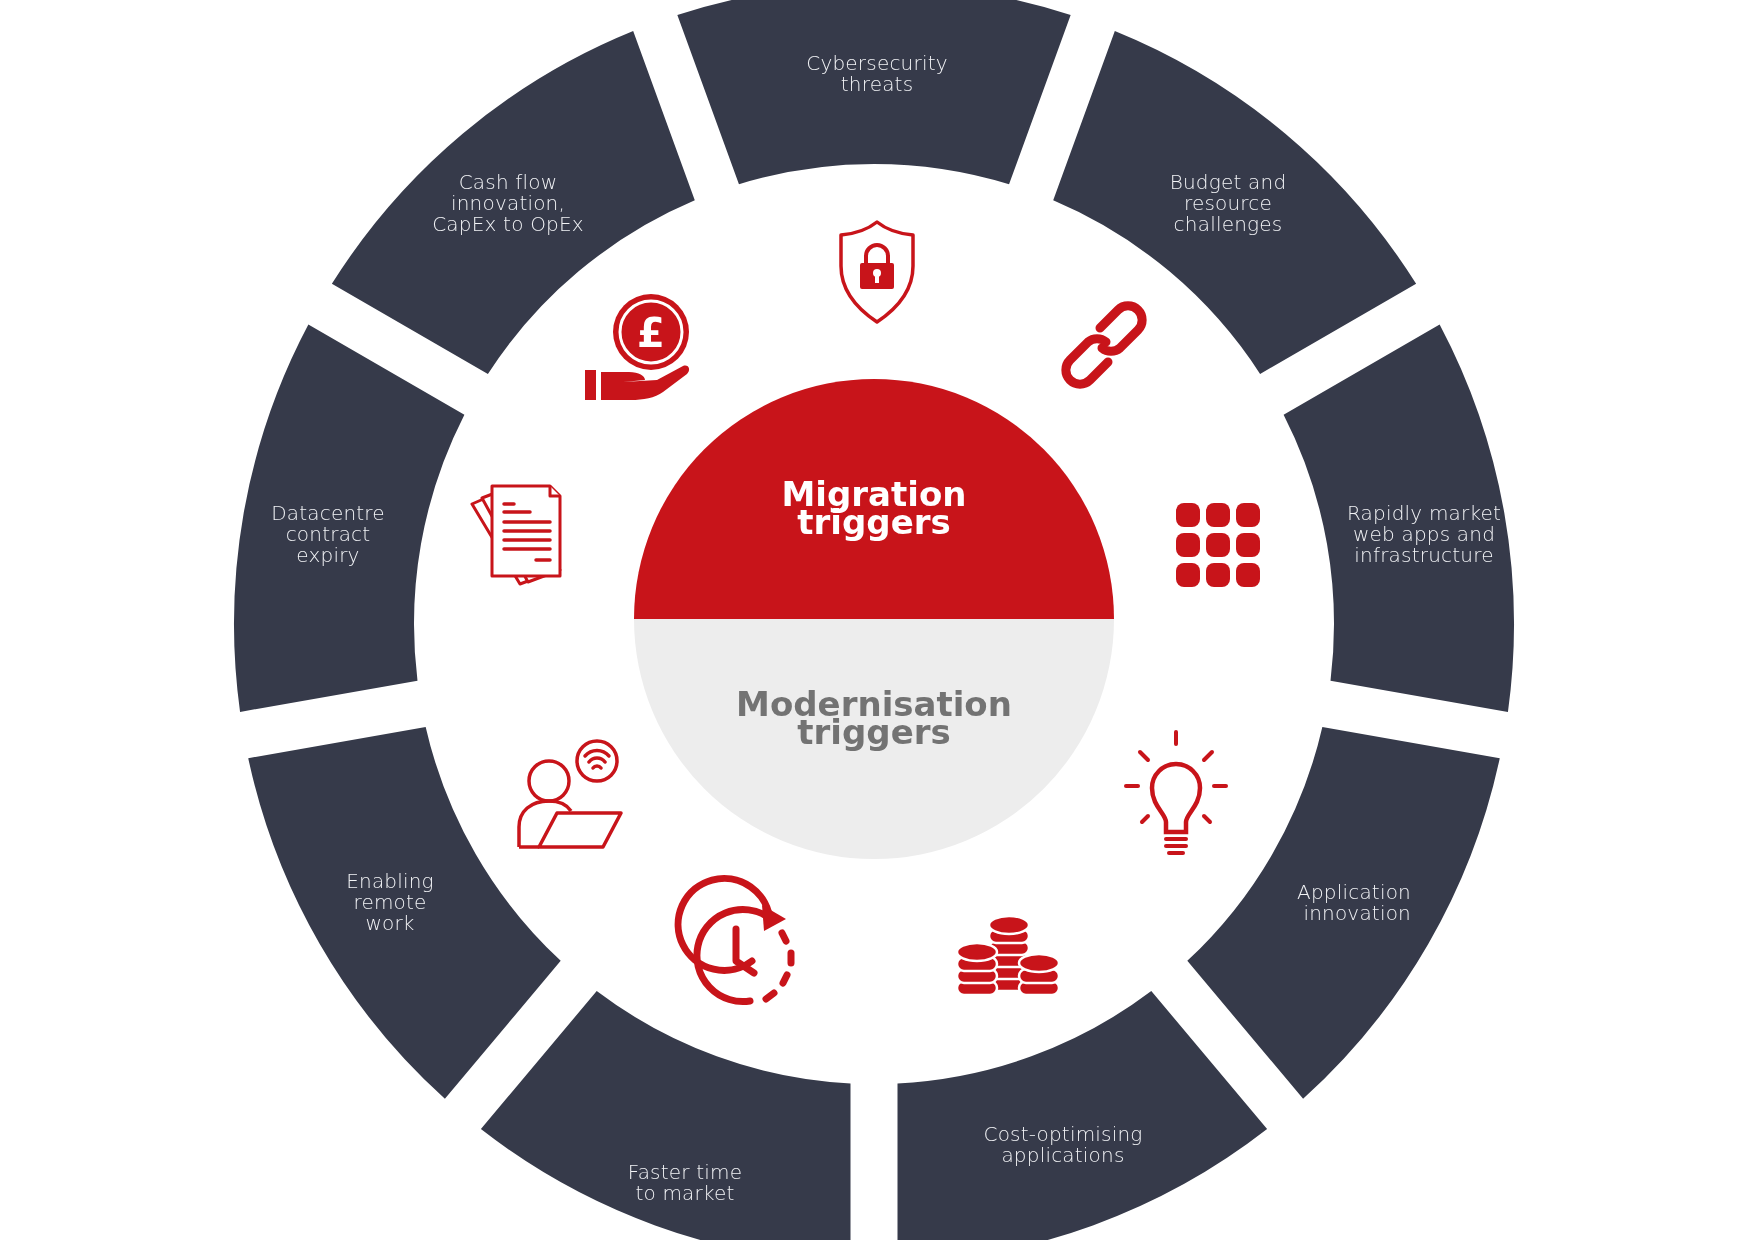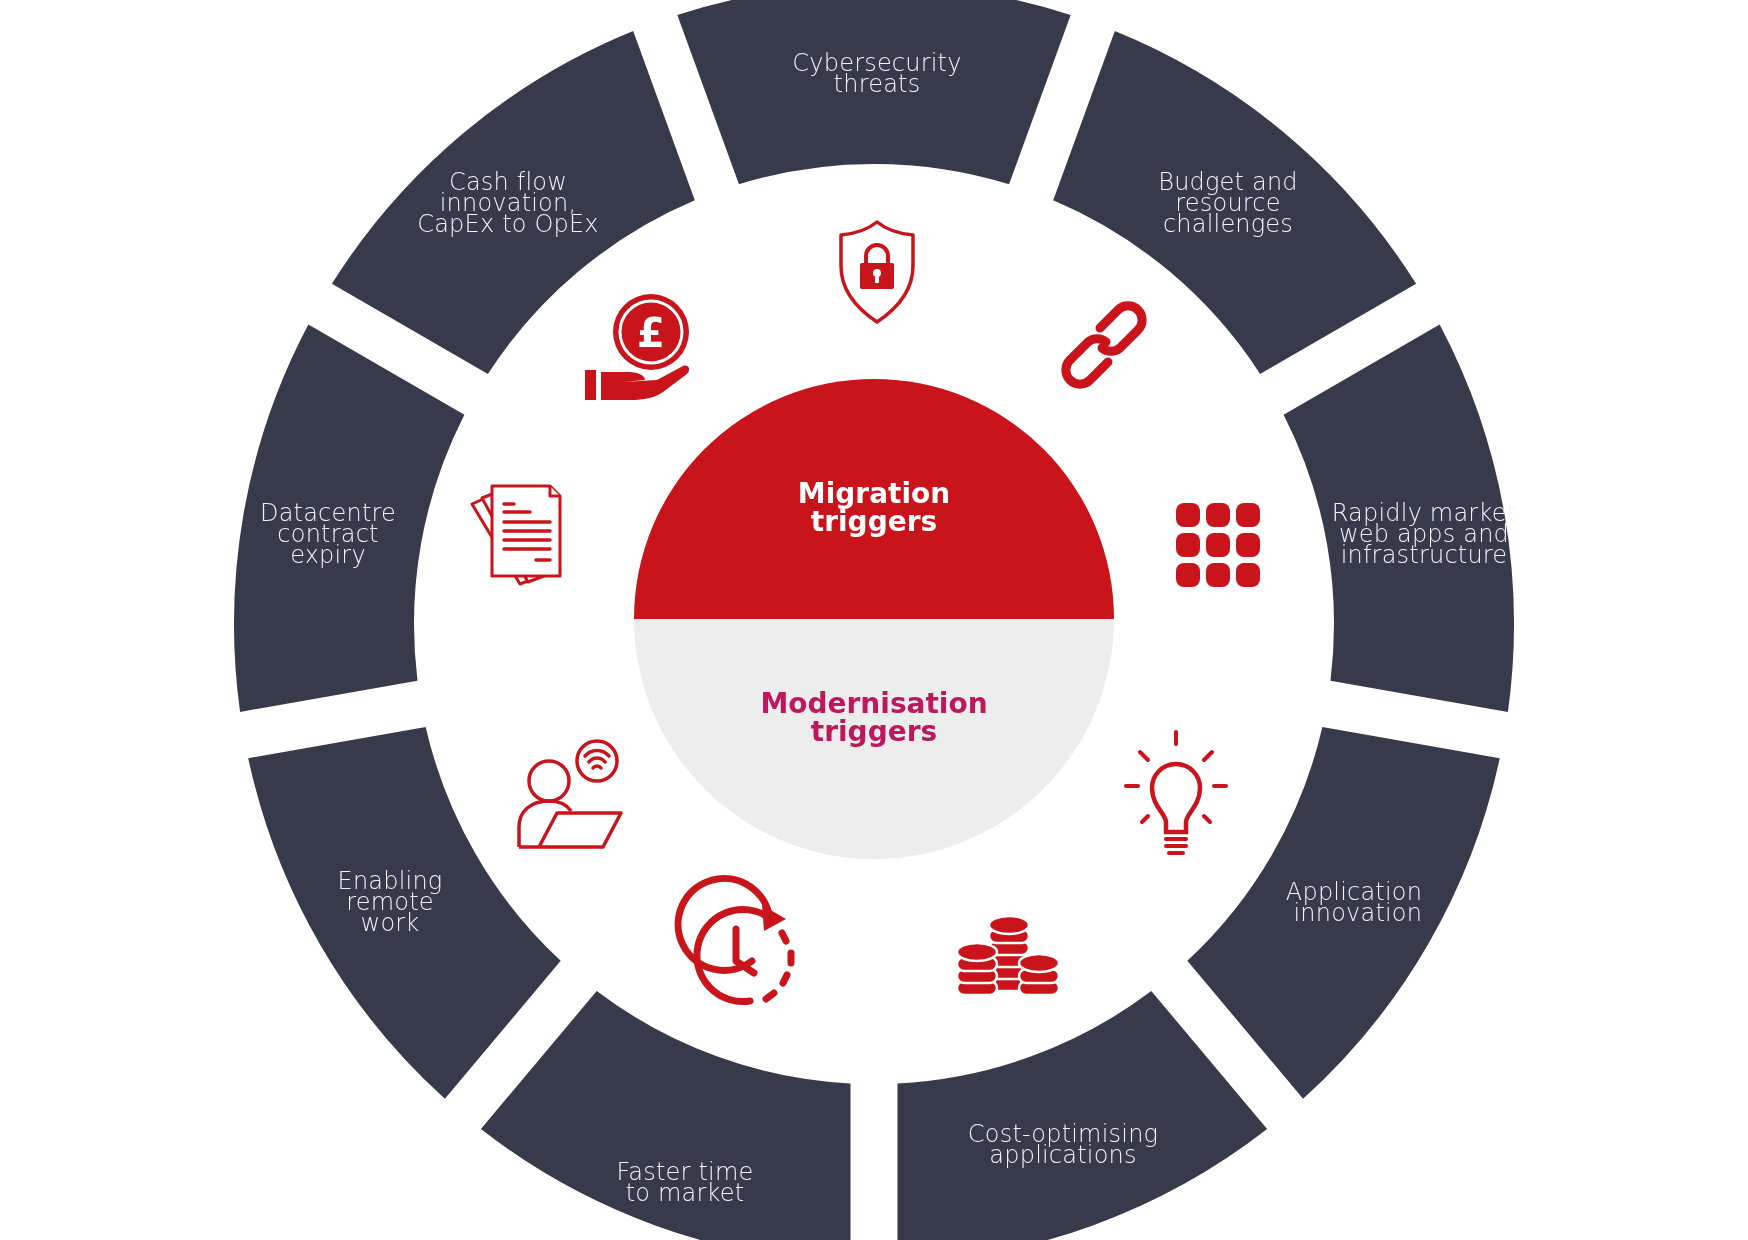--- a/index.html
+++ b/index.html
@@ -1,27 +1,27 @@
 <!DOCTYPE html>
 <html><head>
 <meta charset="utf-8">
 <style>
   html, body { margin: 0; padding: 0; background: #ffffff; }
   body { width: 1748px; height: 1240px; position: relative; overflow: hidden;
          font-family: "DejaVu Sans", "Liberation Sans", sans-serif; }
   #wheel { position: absolute; left: 0; top: 0; width: 1748px; height: 1240px; }
   .seg-path { fill: #363a4a; }
   .seg-label { position: absolute; transform: translate(-50%, 0); text-align: center;
-               color: #f2f3f6; font-size: 24px; line-height: 21px; font-weight: 300;
+               color: #f2f3f6; font-size: 20px; line-height: 21px; font-weight: 300;
                letter-spacing: 0.2px; white-space: nowrap; }
   .seg-label span { display: block; }
   .core-top-label, .core-bottom-label { position: absolute; left: 874px; transform: translate(-50%, 0);
-               text-align: center; font-weight: bold; font-size: 28px; line-height: 28px; white-space: nowrap; }
+               text-align: center; font-weight: bold; font-size: 34px; line-height: 28px; white-space: nowrap; }
   .core-top-label { top: 480px; color: #ffffff; }
-  .core-bottom-label { top: 690px; color: #be185d; }
+  .core-bottom-label { top: 690px; color: #737373; }
   .core-top-label span, .core-bottom-label span { display: block; }
   .icon { position: absolute; }
   .icon svg { display: block; width: 100%; height: 100%; overflow: visible; }
 </style>
 </head>
 <body>
 
 <svg id="wheel" viewBox="0 0 1748 1240" xmlns="http://www.w3.org/2000/svg">
   <g id="segments-layer">
       <path d="M 677.3374976197799 14.964812053072023 A 640 640 0 0 1 1070.66250238022 14.964812053072023 L 1009.0410501847751 184.26836051405962 A 460 460 0 0 0 738.958949815225 184.26836051405957 Z" class="seg-path" fill="#363a4a"></path>

